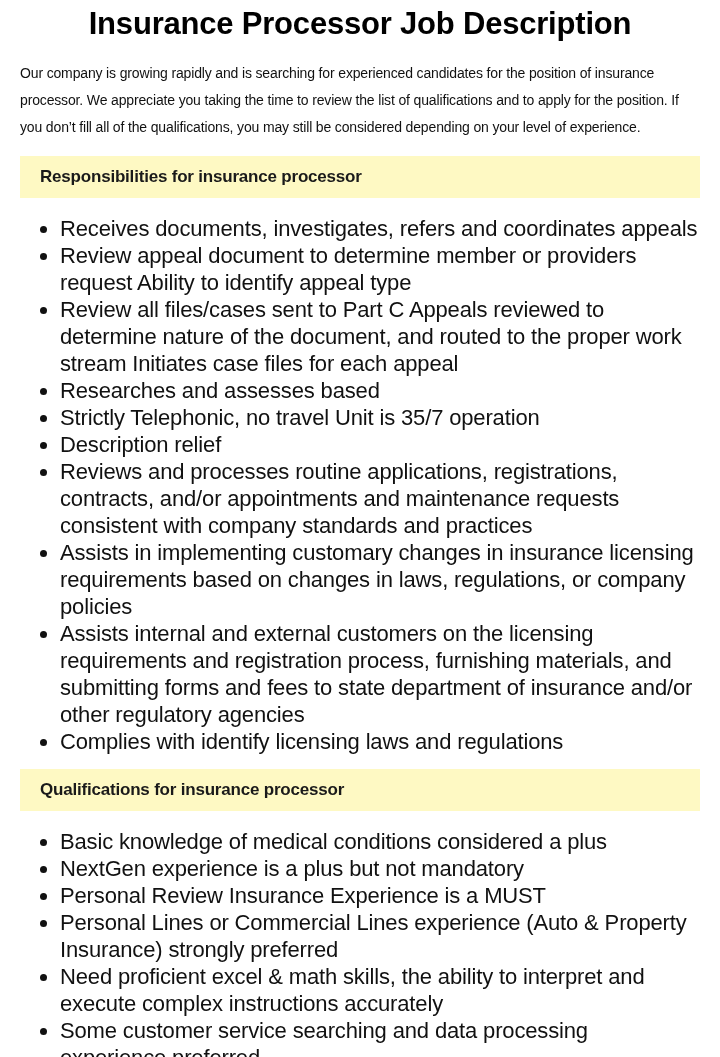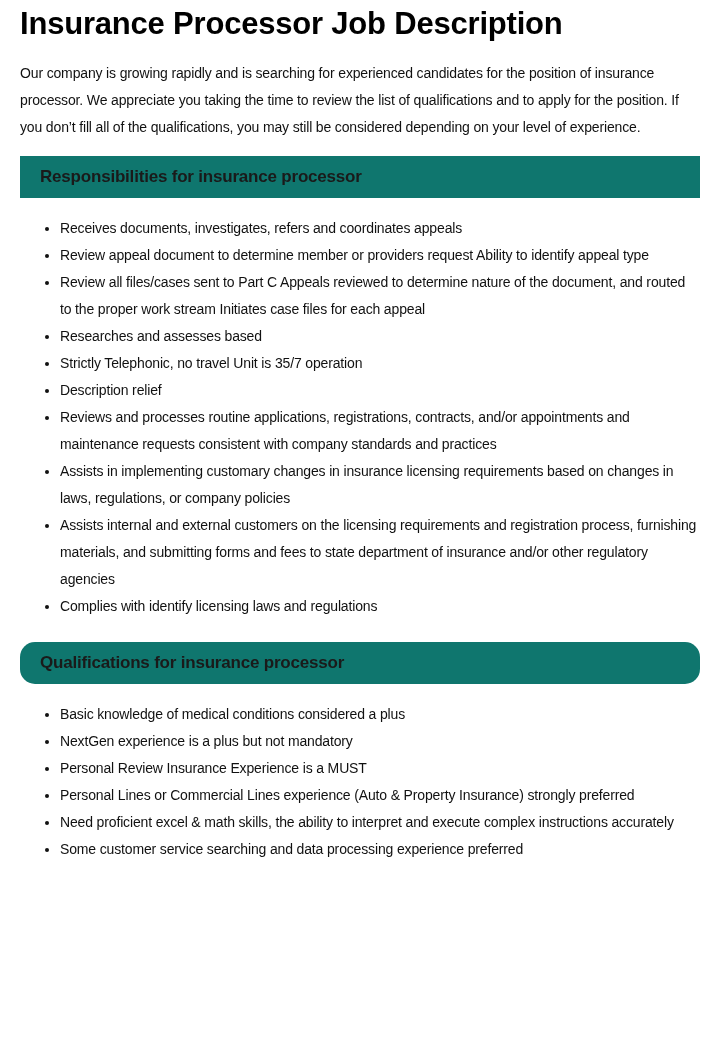--- a/index.html
+++ b/index.html
@@ -5,43 +5,44 @@
     html, body { margin: 0; padding: 0; background: #ffffff; }
     body {
       width: 720px; height: 1057px; overflow: hidden;
       font-family: "Liberation Sans", sans-serif;
       color: #111111;
     }
     .page { padding: 0 20px; }
     h1 {
       margin: 0; padding-top: 2px;
       height: 44px; line-height: 44px;
+      text-align: center;
       font-size: 31px; font-weight: bold; letter-spacing: -0.2px;
       color: #000;
     }
     .intro {
       margin: 14px 0 0 0;
       font-size: 14px; line-height: 27px;
       letter-spacing: -0.15px;
     }
     .section-header {
       margin-top: 15px;
-      background: #0f766e;
+      background: #fef9c3;
       height: 42px; line-height: 42px;
       padding-left: 20px;
       font-size: 17px; font-weight: bold; letter-spacing: -0.2px;
       color: #1a1a1a;
     }
     ul.items {
       margin: 17px 0 0 0; padding-left: 40px;
-      font-size: 14px; line-height: 27px;
+      font-size: 22px; line-height: 27px;
       letter-spacing: -0.15px;
     }
     ul.items li { padding-left: 0; }
-    .section-header.second { margin-top: 22px; border-radius: 15px; }
+    .section-header.second { margin-top: 14px; }
   </style>
 </head>
 <body>
 
 <div class="page">
   <h1>Insurance Processor Job Description</h1>
   <p class="intro">Our company is growing rapidly and is searching for experienced candidates for the position of insurance processor. We appreciate you taking the time to review the list of qualifications and to apply for the position. If you don’t fill all of the qualifications, you may still be considered depending on your level of experience.</p>
 
   <div class="section-header">Responsibilities for insurance processor</div>
   <ul class="items">

